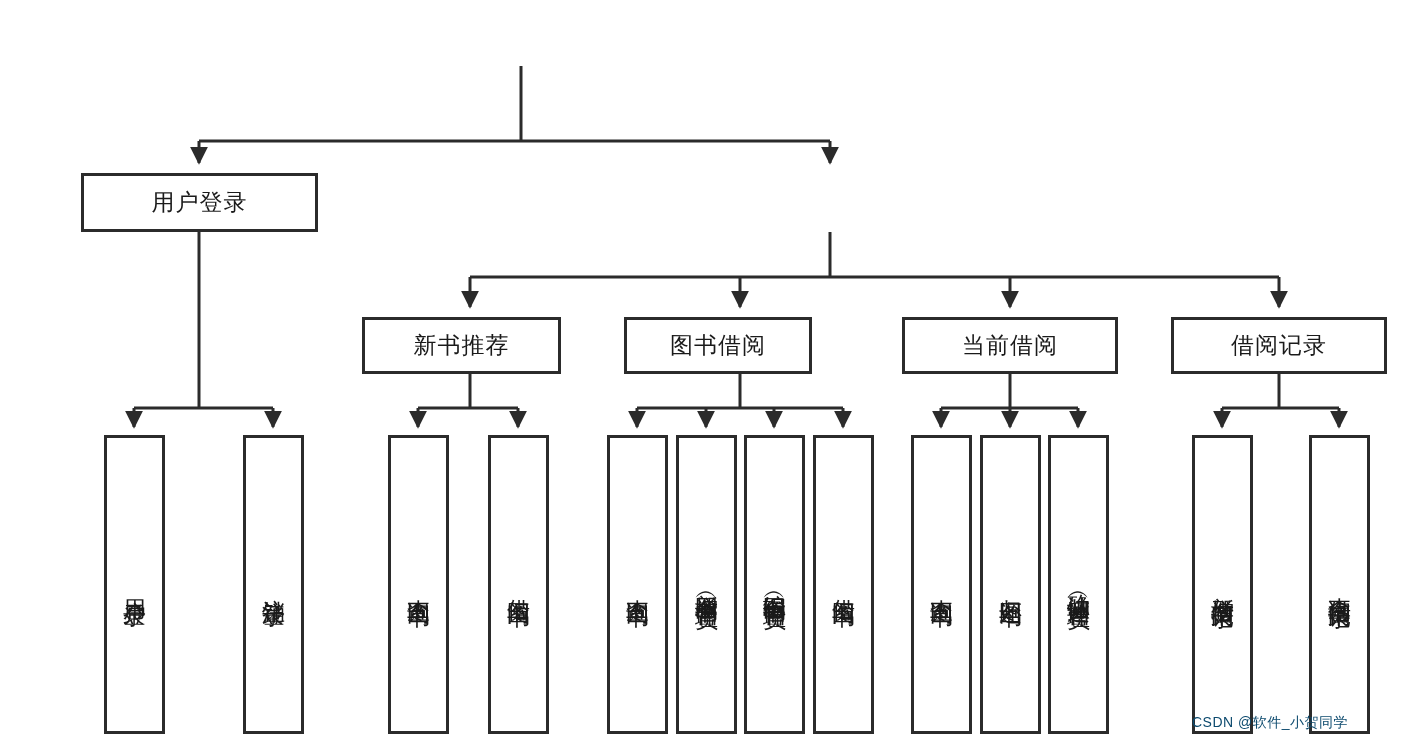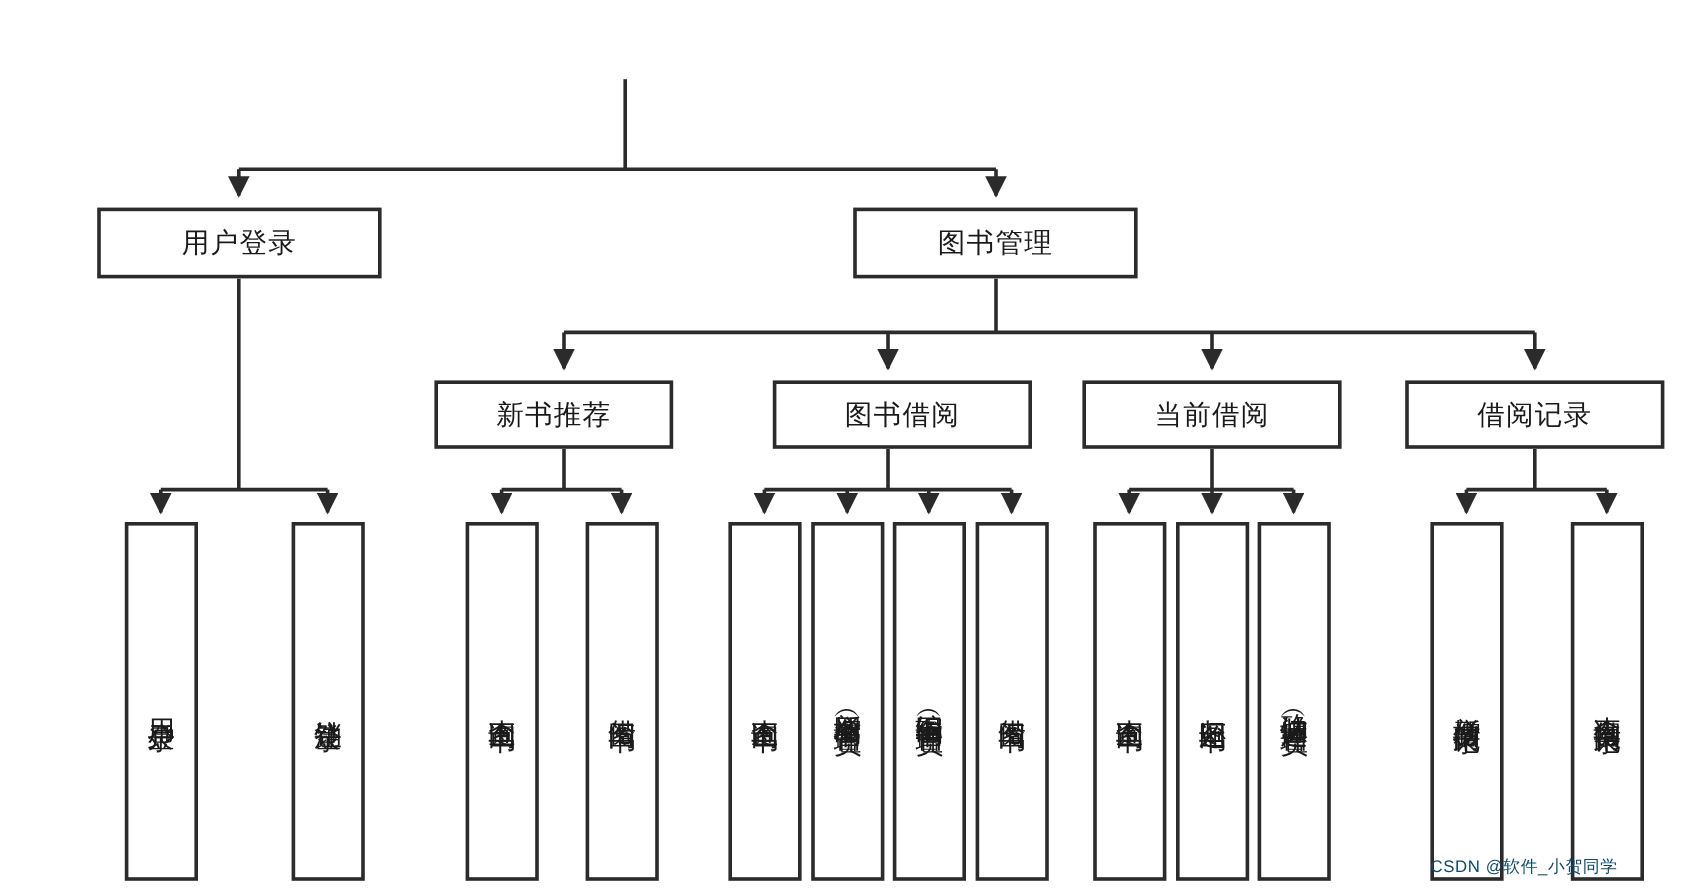--- a/index.html
+++ b/index.html
@@ -119,24 +119,23 @@
 
       <path d="M 1279 374 L 1279 408"></path>
       <path d="M 1222 408 L 1339 408"></path>
       <path d="M 1222 408 L 1222 427" marker-end="url(#arrow)"></path>
       <path d="M 1339 408 L 1339 427" marker-end="url(#arrow)"></path>
     </g>
   </svg>
 
 
   <div class="node horiz" style="left:81px; top:173px; width:237px; height:59px;">用户登录</div>
-  <div class="node horiz" style="left:711px; top:173px; width:237px; height:59px;">图书管理</div>
 
   <div class="node horiz" style="left:362px; top:317px; width:199px; height:57px;">新书推荐</div>
-  <div class="node horiz" style="left:644px; top:317px; width:216px; height:57px;">图书借阅</div>
+  <div class="node horiz" style="left:624px; top:317px; width:188px; height:57px;">图书借阅</div>
   <div class="node horiz" style="left:902px; top:317px; width:216px; height:57px;">当前借阅</div>
   <div class="node horiz" style="left:1171px; top:317px; width:216px; height:57px;">借阅记录</div>
 
   <div class="node vert" style="left:104px; top:435px; width:61px; height:299px;">
     <span class="vtext">用户登录</span>
   </div>
   <div class="node vert" style="left:243px; top:435px; width:61px; height:299px;">
     <span class="vtext">注销登录</span>
   </div>
 

